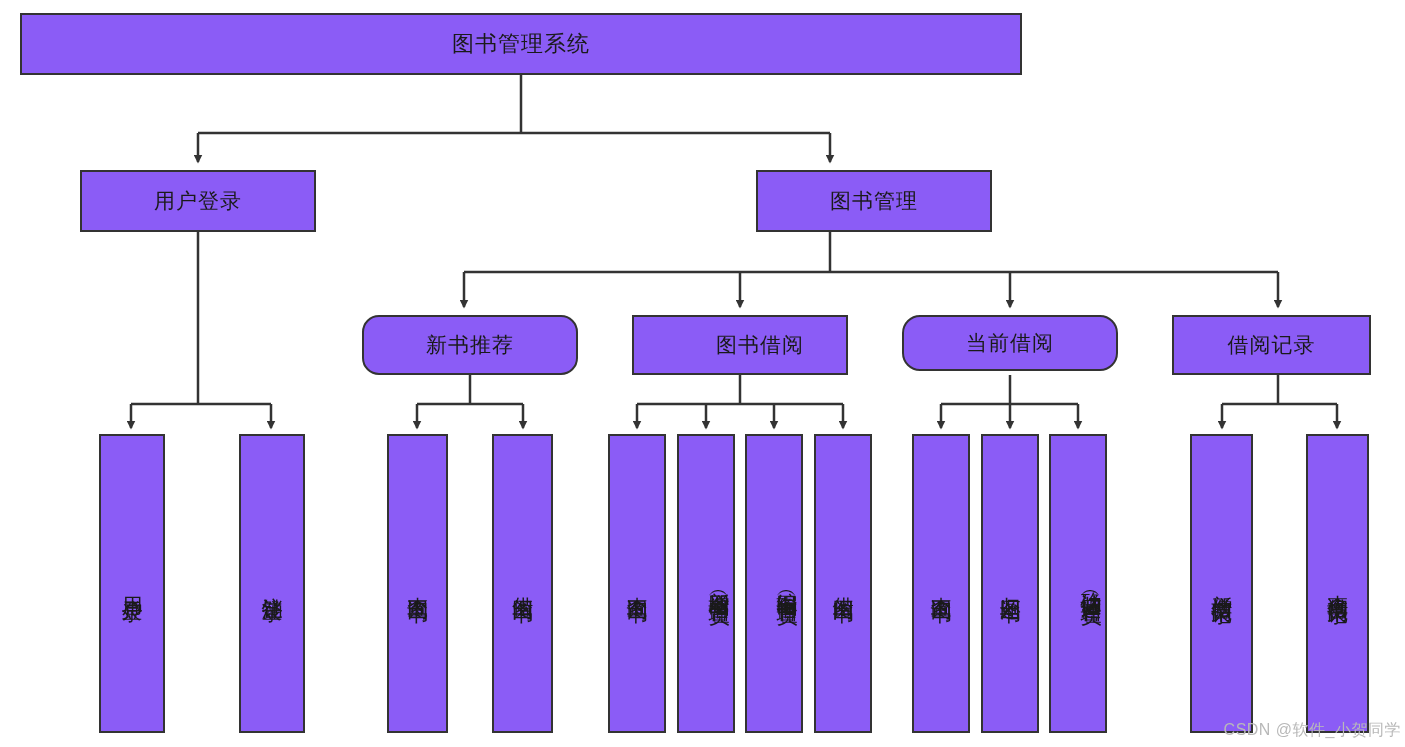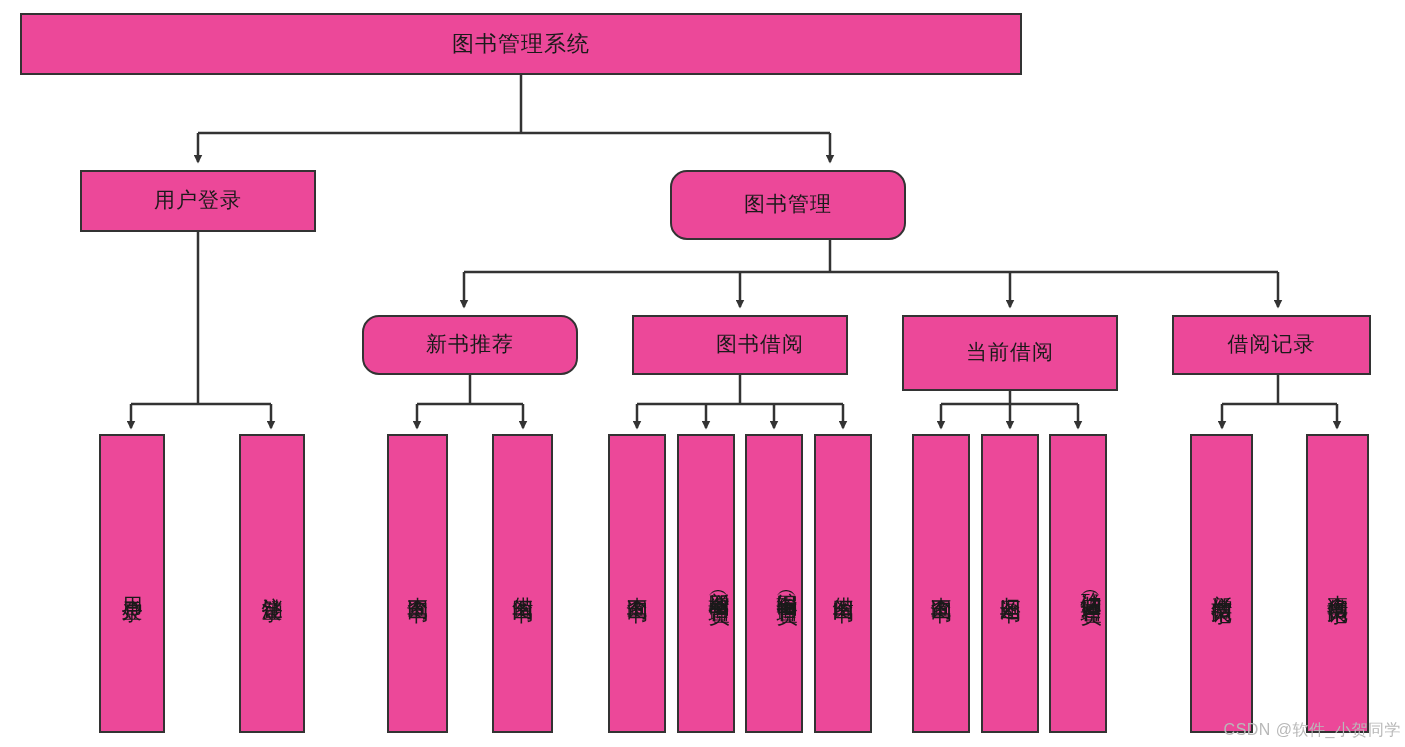--- a/index.html
+++ b/index.html
@@ -22,26 +22,25 @@
     left: 0;
     top: 0;
     width: 1405px;
     height: 747px;
     pointer-events: none;
   }
   .node {
     position: absolute;
     box-sizing: border-box;
     border: 2px solid #333333;
-    background: #ec4899;
+    background: #8b5cf6;
     display: flex;
     align-items: center;
     justify-content: center;
     color: #1a1a1a;
-    font-family: Liberation Serif, serif;
   }
   .node.horiz {
     font-size: 21px;
     letter-spacing: 1px;
     line-height: 1.2;
   }
   .node.vert {
     writing-mode: vertical-rl;
     text-orientation: upright;
     font-size: 21px;
@@ -119,25 +118,25 @@
       <path d="M1278,375 L1278,404"></path>
       <path d="M1222,404 L1337,404"></path>
       <path d="M1222,404 L1222,428" marker-end="url(#arrow)"></path>
       <path d="M1337,404 L1337,428" marker-end="url(#arrow)"></path>
     </g>
   </svg>
 
   <div class="node horiz root" style="left:20px; top:13px; width:1002px; height:62px;">图书管理系统</div>
 
   <div class="node horiz" style="left:80px; top:170px; width:236px; height:62px;">用户登录</div>
-  <div class="node horiz" style="left:670px; top:170px; width:236px; height:70px;border-radius:17px;">图书管理</div>
+  <div class="node horiz" style="left:756px; top:170px; width:236px; height:62px;">图书管理</div>
 
   <div class="node horiz" style="left:362px; top:315px; width:216px; height:60px;border-radius:17px;">新书推荐</div>
   <div class="node horiz" style="left:632px; top:315px; width:216px; height:60px;padding-left:40px;">图书借阅</div>
-  <div class="node horiz" style="left:902px; top:315px; width:216px; height:76px;">当前借阅</div>
+  <div class="node horiz" style="left:902px; top:315px; width:216px; height:56px;border-radius:18px;">当前借阅</div>
   <div class="node horiz" style="left:1172px; top:315px; width:199px; height:60px;">借阅记录</div>
 
   <div class="node vert" style="left:99px; top:434px; width:66px; height:299px; align-items:center;">用户登录</div>
   <div class="node vert" style="left:239px; top:434px; width:66px; height:299px; align-items:center;">注销登录</div>
 
   <div class="node vert" style="left:387px; top:434px; width:61px; height:299px; align-items:center;">查询图书</div>
   <div class="node vert" style="left:492px; top:434px; width:61px; height:299px; align-items:center;">借阅图书</div>
 
   <div class="node vert" style="left:608px; top:434px; width:58px; height:299px; align-items:center;">查询图书</div>
   <div class="node vert top-align" style="left:677px; top:434px; width:58px; height:299px;">新增图书（管理员）</div>

